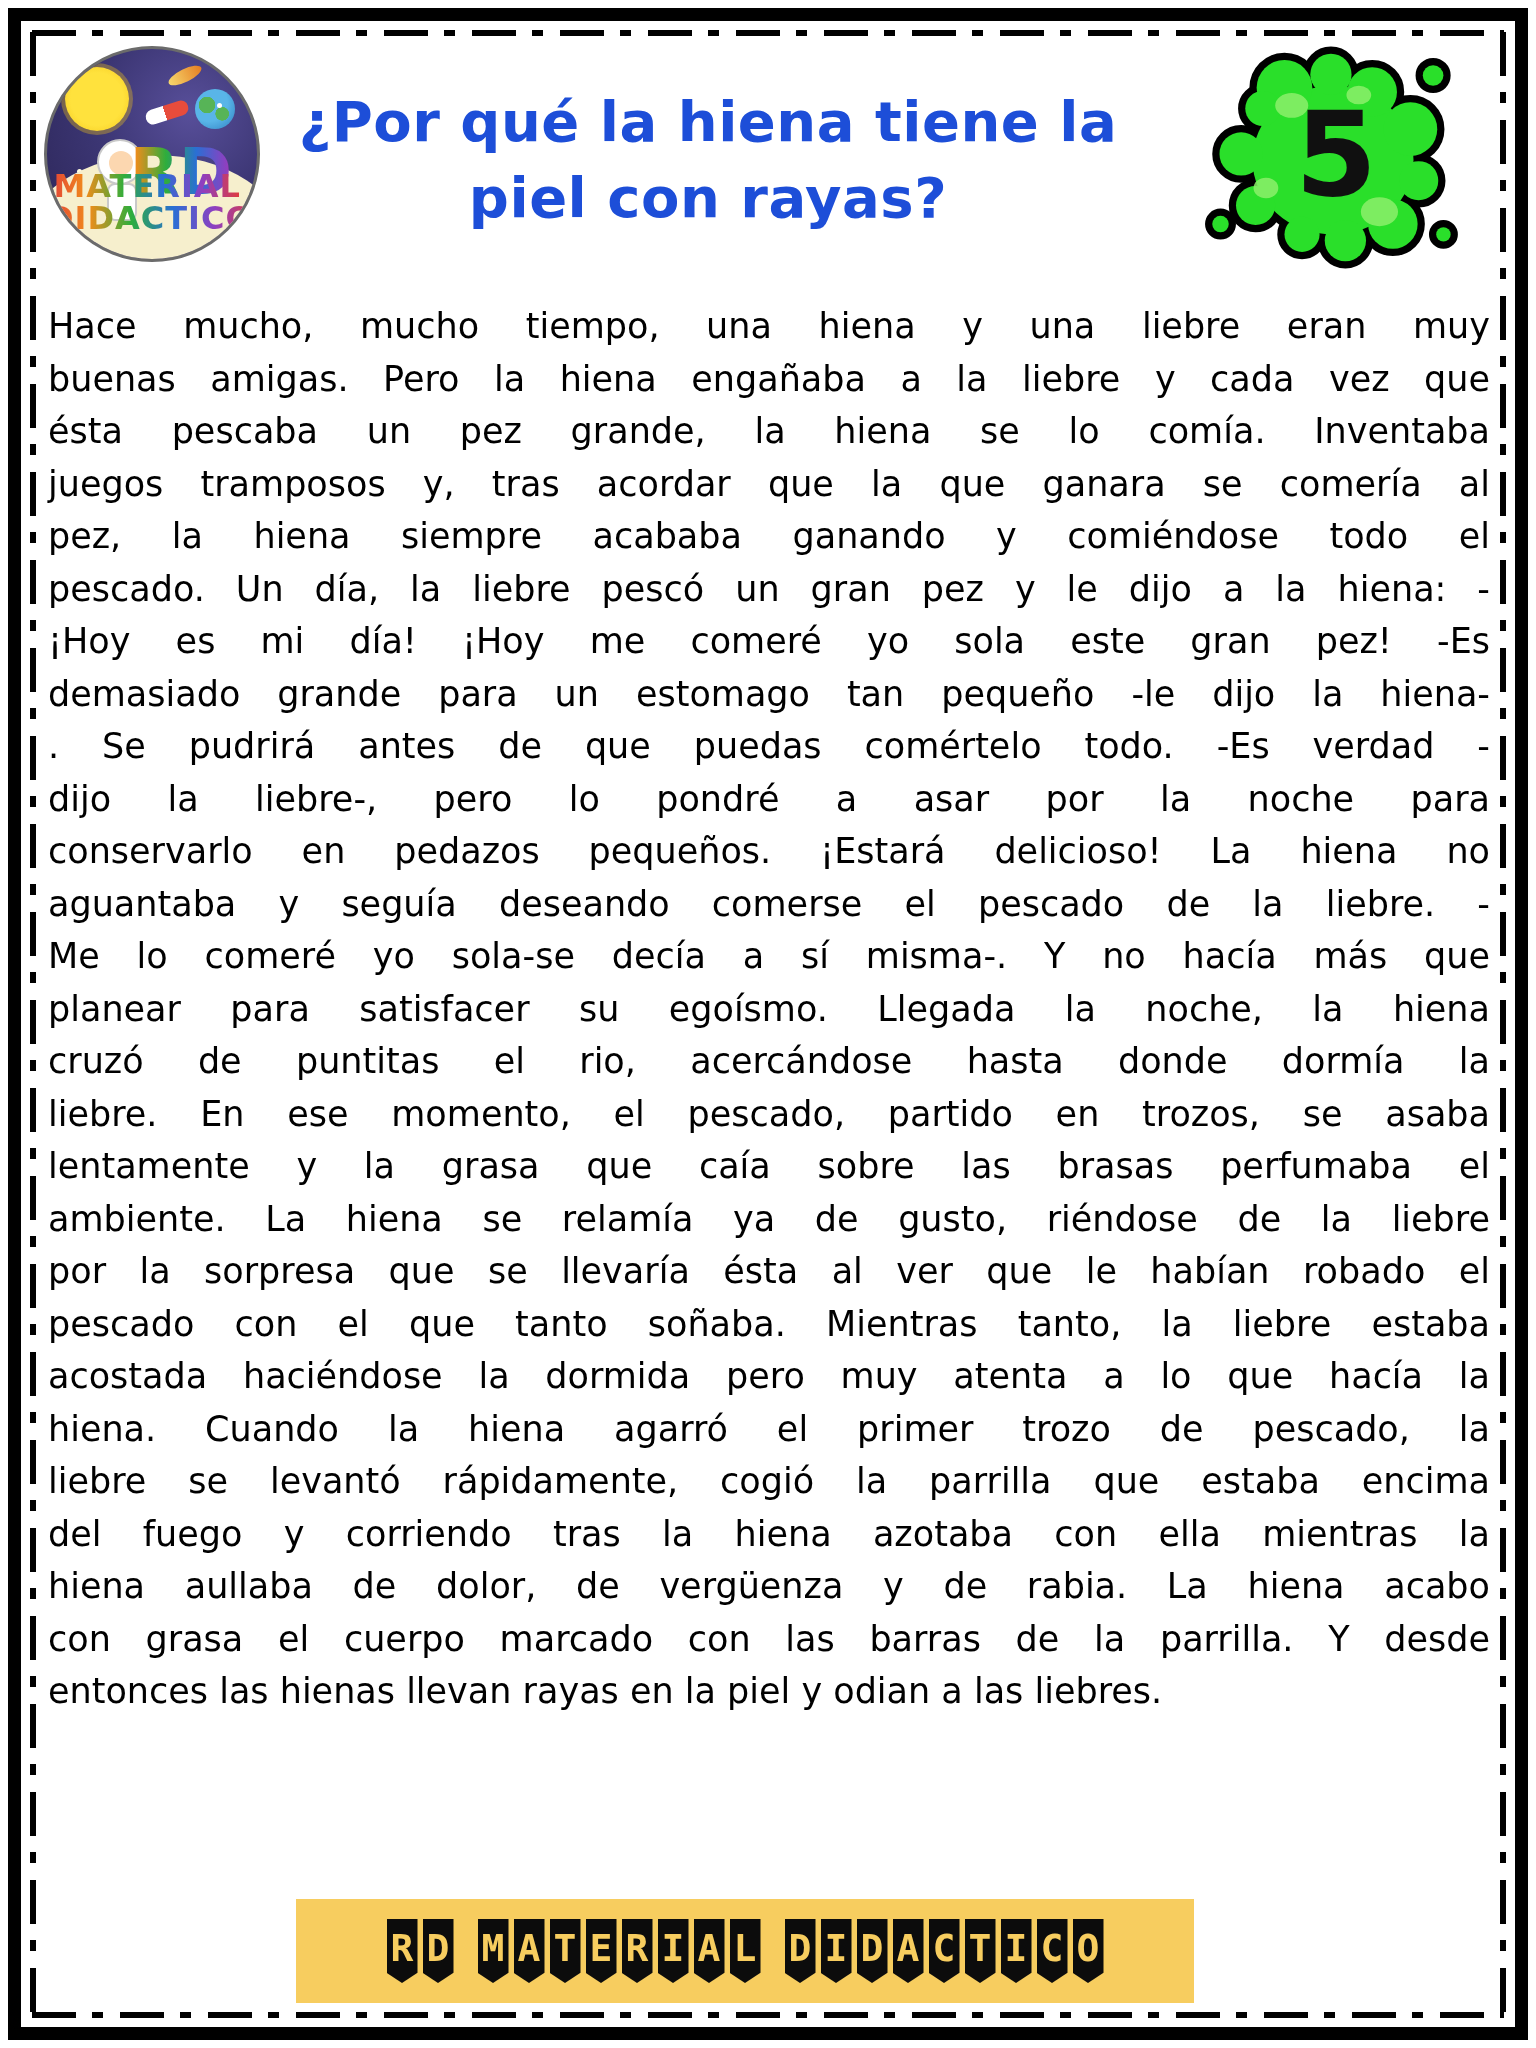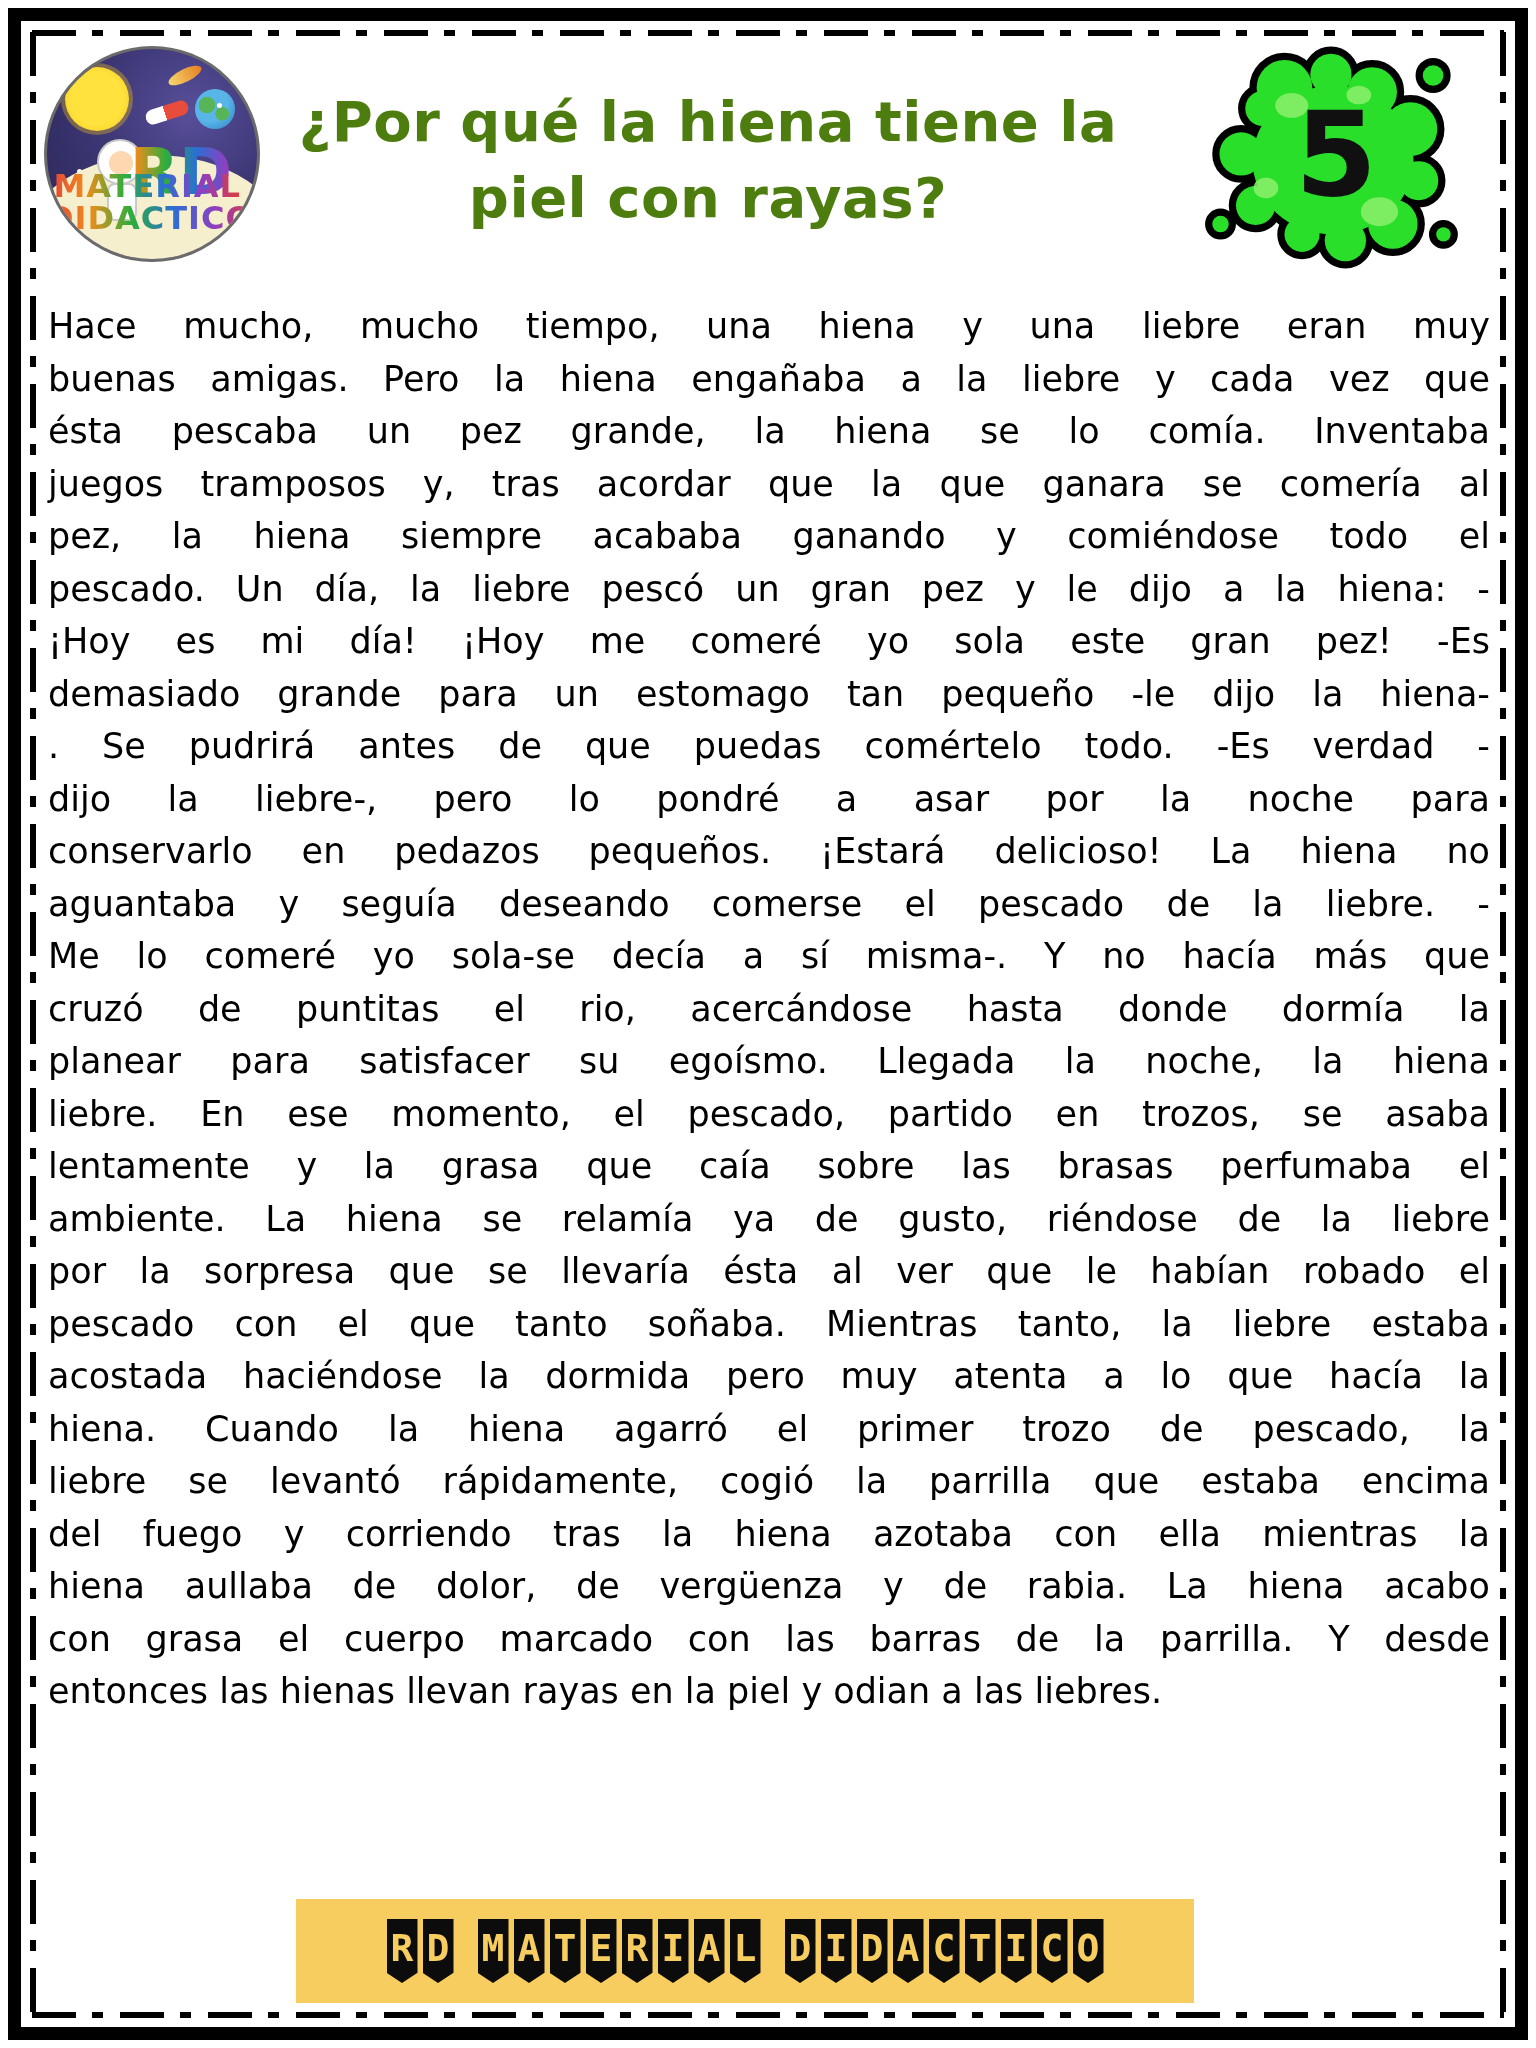--- a/index.html
+++ b/index.html
@@ -52,21 +52,21 @@
     background:linear-gradient(90deg,#e23a3a,#f08c1b,#2eae3c,#2a6fd4,#8f3fc0,#e23a3a);
     -webkit-background-clip:text; background-clip:text; color:transparent; font-weight:bold;
   }
   .logo-rd { position:absolute; left:58px; right:0; top:86px; text-align:center; font-size:64px; }
   .logo-l1 { position:absolute; left:0; right:16px; bottom:54px; text-align:right; font-size:32px; letter-spacing:1px; }
   .logo-l2 { position:absolute; left:0; right:0; bottom:22px; text-align:left; font-size:32px; letter-spacing:1px; }
 
   
   .title {
     position:absolute; left:268px; top:84px; width:880px; text-align:center;
-    font-size:56px; line-height:76px; font-weight:bold; letter-spacing:0.5px; color:#4d7c0f;
+    font-size:56px; line-height:76px; font-weight:bold; letter-spacing:0.5px; color:#1d4ed8;
   }
 
   
   .splat { position:absolute; right:74px; top:38px; width:258px; height:238px; }
   .splat svg { width:100%; height:100%; display:block; }
   .splat-outline { fill:#000; stroke:#000; stroke-width:14; }
   .splat-shape { fill:var(--splat-green,#2ADF2A); }
   .splat-hl { fill:#8cf06b; opacity:.85; }
   .splat-num {
     position:absolute; left:6px; right:0; top:50%; transform:translateY(-52%);
@@ -163,22 +163,22 @@
       <div class="story-line just">juegos tramposos y, tras acordar que la que ganara se comería al</div>
       <div class="story-line just">pez, la hiena siempre acababa ganando y comiéndose todo el</div>
       <div class="story-line just">pescado. Un día, la liebre pescó un gran pez y le dijo a la hiena: -</div>
       <div class="story-line just">¡Hoy es mi día! ¡Hoy me comeré yo sola este gran pez! -Es</div>
       <div class="story-line just">demasiado grande para un estomago tan pequeño -le dijo la hiena-</div>
       <div class="story-line just">. Se pudrirá antes de que puedas comértelo todo. -Es verdad -</div>
       <div class="story-line just">dijo la liebre-, pero lo pondré a asar por la noche para</div>
       <div class="story-line just">conservarlo en pedazos pequeños. ¡Estará delicioso! La hiena no</div>
       <div class="story-line just">aguantaba y seguía deseando comerse el pescado de la liebre. -</div>
       <div class="story-line just">Me lo comeré yo sola-se decía a sí misma-. Y no hacía más que</div>
+      <div class="story-line just">planear para satisfacer su egoísmo. Llegada la noche, la hiena</div>
       <div class="story-line just">cruzó de puntitas el rio, acercándose hasta donde dormía la</div>
-      <div class="story-line just">planear para satisfacer su egoísmo. Llegada la noche, la hiena</div>
       <div class="story-line just">liebre. En ese momento, el pescado, partido en trozos, se asaba</div>
       <div class="story-line just">lentamente y la grasa que caía sobre las brasas perfumaba el</div>
       <div class="story-line just">ambiente. La hiena se relamía ya de gusto, riéndose de la liebre</div>
       <div class="story-line just">por la sorpresa que se llevaría ésta al ver que le habían robado el</div>
       <div class="story-line just">pescado con el que tanto soñaba. Mientras tanto, la liebre estaba</div>
       <div class="story-line just">acostada haciéndose la dormida pero muy atenta a lo que hacía la</div>
       <div class="story-line just">hiena. Cuando la hiena agarró el primer trozo de pescado, la</div>
       <div class="story-line just">liebre se levantó rápidamente, cogió la parrilla que estaba encima</div>
       <div class="story-line just">del fuego y corriendo tras la hiena azotaba con ella mientras la</div>
       <div class="story-line just">hiena aullaba de dolor, de vergüenza y de rabia. La hiena acabo</div>

